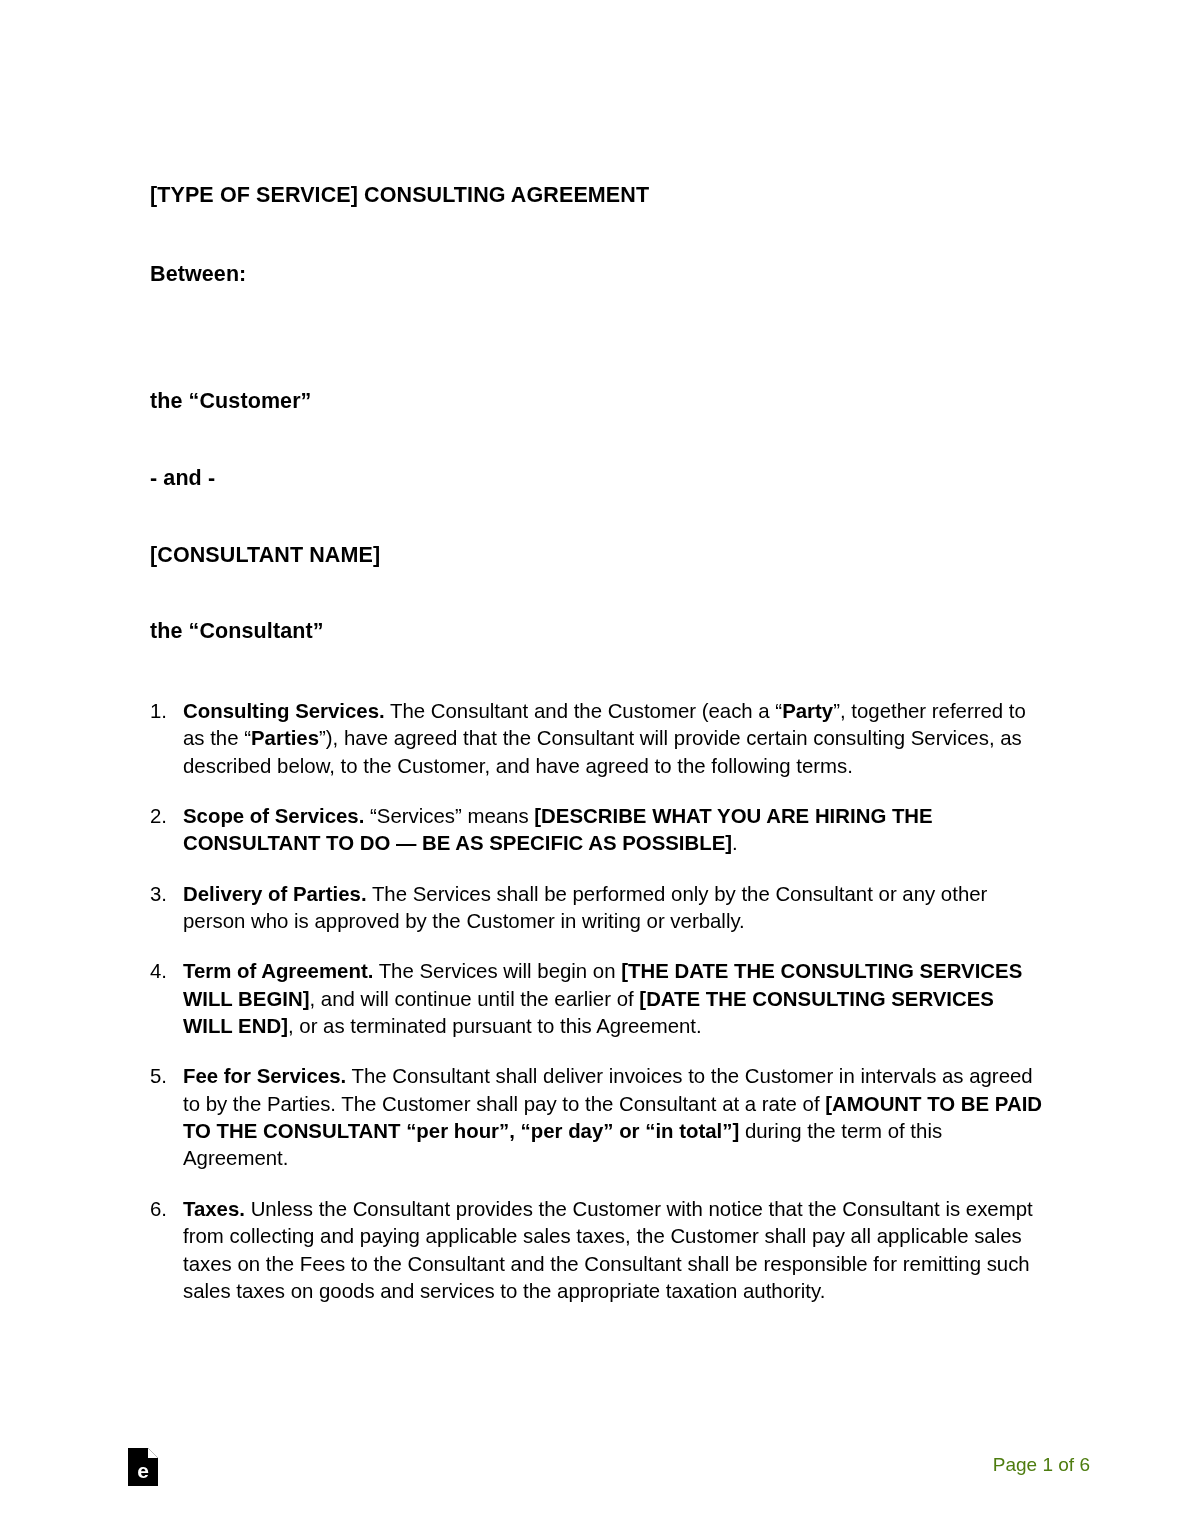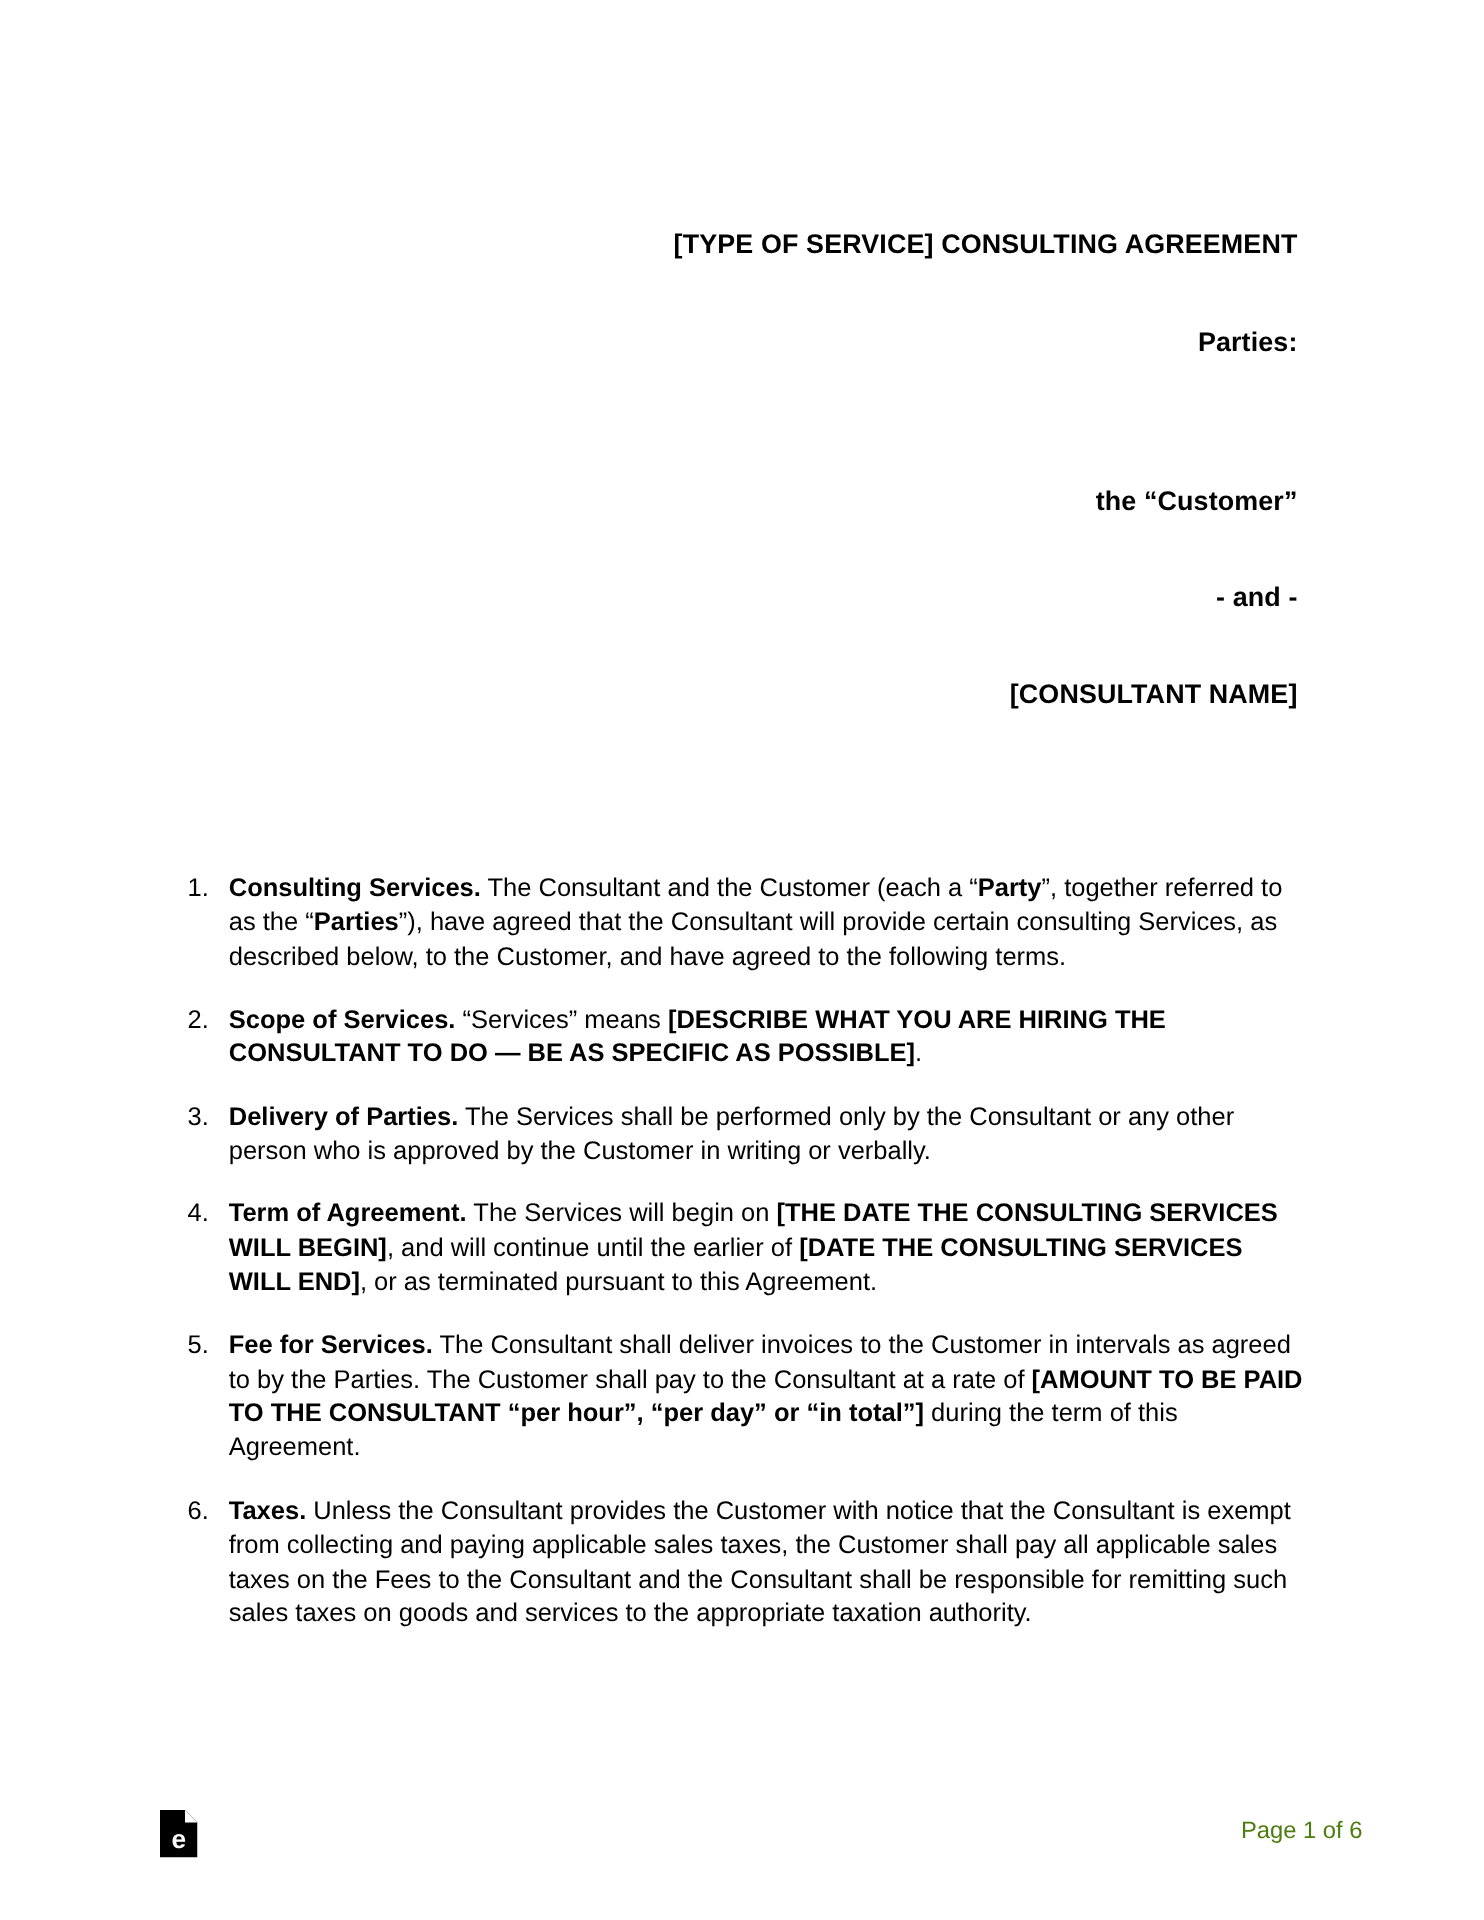--- a/index.html
+++ b/index.html
@@ -22,21 +22,21 @@
     background: #ffffff;
     overflow: hidden;
   }
 
   
   .titleblock {
     position: absolute;
     left: 150px;
     top: 182px;
     width: 888px;
-    text-align: right;
+    text-align: left;
   }
   .title-line {
     font-weight: bold;
     font-size: 21.5px;
     line-height: 1.25;
     letter-spacing: 0.1px;
     white-space: nowrap;
   }
   .gap-1 { height: 52px; }
   .gap-2 { height: 50px; }
@@ -96,29 +96,30 @@
   }
 </style>
 </head>
 <body>
 
 <div class="page">
 
   <div class="titleblock">
     <div class="title-line">[TYPE OF SERVICE] CONSULTING AGREEMENT</div>
     <div class="gap-1"></div>
-    <div class="title-line">Parties:</div>
+    <div class="title-line">Between:</div>
     <div class="gap-2"></div>
     <div class="gap-2"></div>
     <div class="title-line">the “Customer”</div>
     <div class="gap-2"></div>
     <div class="title-line">- and -</div>
     <div class="gap-2"></div>
     <div class="title-line">[CONSULTANT NAME]</div>
     <div class="gap-2"></div>
+    <div class="title-line">the “Consultant”</div>
   </div>
 
   <div class="clauses">
 
     <div class="clause">
       <span class="num">1.</span>
       <span class="body"><b>Consulting Services.</b><span> The Consultant and the Customer (each a “</span><b>Party</b><span>”, together referred to as the “</span><b>Parties</b><span>”), have agreed that the Consultant will provide certain consulting Services, as described below, to the Customer, and have agreed to the following terms.</span></span>
     </div>
 
     <div class="clause">

